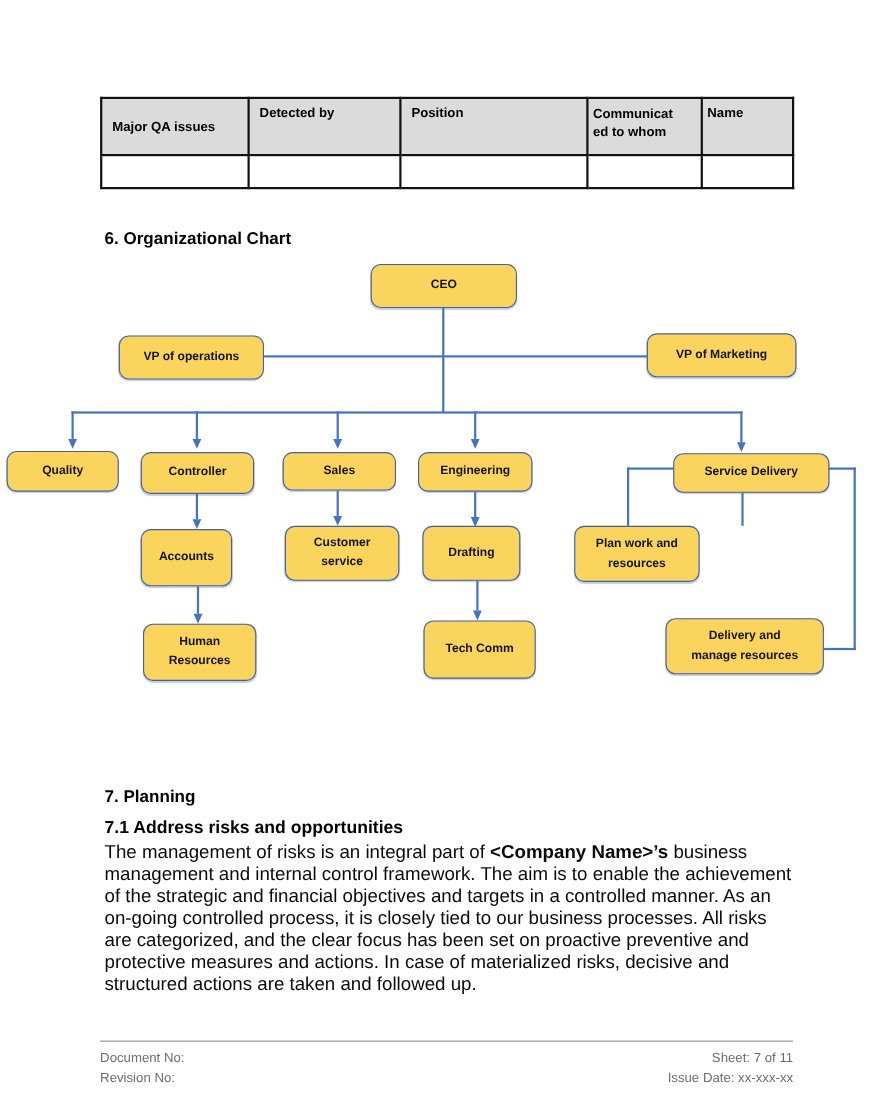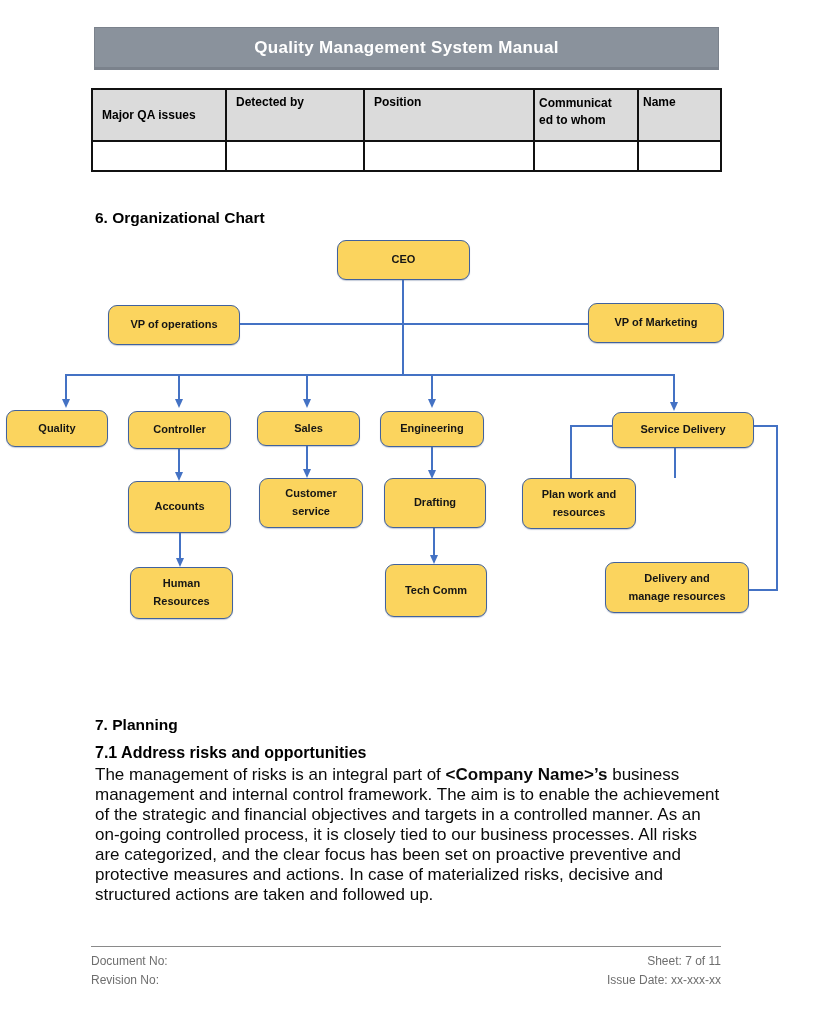--- a/index.html
+++ b/index.html
@@ -129,23 +129,20 @@
     line-height: 19px;
     color: var(--footer-text, #6E6E6E);
   }
   .footer .right { text-align: right; }
 </style>
 </head>
 <body>
 
 <div class="page">
 
-  <div class="banner">
-    <span>Quality Management System Manual</span>
-  </div>
 
   <table class="qa-table">
     <colgroup>
       <col style="width:134px">
         <col style="width:138px">
         <col style="width:170px">
         <col style="width:104px">
         <col style="width:83px">
     </colgroup>
     <thead>
@@ -221,23 +218,23 @@
     <div class="node" style="left:337px;top:10px;width:133px;height:40px">CEO</div>
     <div class="node" style="left:108px;top:75px;width:132px;height:40px">VP of operations</div>
     <div class="node" style="left:588px;top:73px;width:136px;height:40px">VP of Marketing</div>
 
     <div class="node" style="left:6px;top:180px;width:102px;height:37px">Quality</div>
     <div class="node" style="left:128px;top:181px;width:103px;height:38px">Controller</div>
     <div class="node" style="left:257px;top:181px;width:103px;height:35px">Sales</div>
     <div class="node" style="left:380px;top:181px;width:104px;height:36px">Engineering</div>
     <div class="node" style="left:612px;top:182px;width:142px;height:36px">Service Delivery</div>
 
-    <div class="node" style="left:128px;top:251px;width:103px;height:52px">Accounts</div>
+    <div class="node" style="left:128px;top:251px;width:83px;height:52px">Accounts</div>
     <div class="node" style="left:259px;top:248px;width:104px;height:50px;padding:0 14px">Customer service</div>
-    <div class="node" style="left:384px;top:248px;width:102px;height:50px">Drafting</div>
+    <div class="node" style="left:384px;top:248px;width:89px;height:50px">Drafting</div>
     <div class="node" style="left:522px;top:248px;width:114px;height:51px;padding:0 10px">Plan work and resources</div>
 
     <div class="node" style="left:130px;top:337px;width:103px;height:52px;padding:0 18px">Human Resources</div>
     <div class="node" style="left:385px;top:334px;width:102px;height:53px">Tech Comm</div>
     <div class="node" style="left:605px;top:332px;width:144px;height:51px;padding:0 22px">Delivery and manage resources</div>
   </div>
 
   <div class="planning">
     <div class="h-section">7. Planning</div>
     <h3>7.1 Address risks and opportunities</h3>

